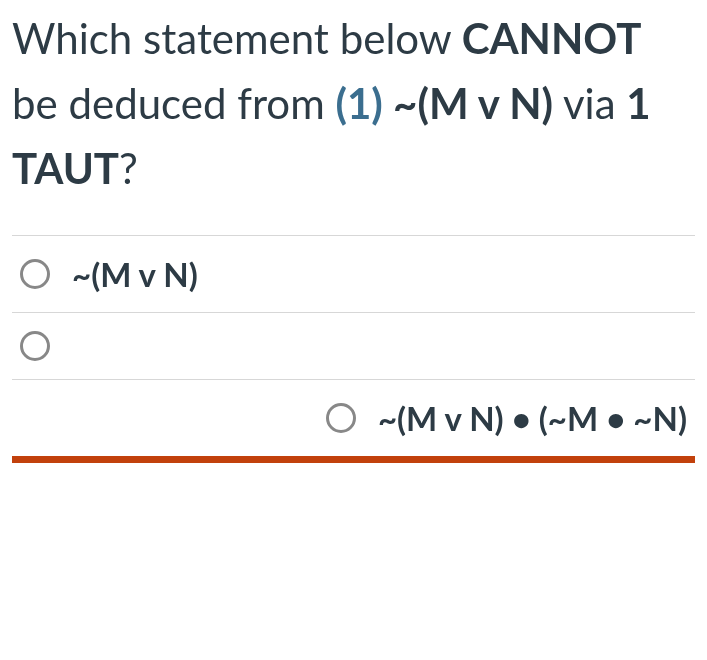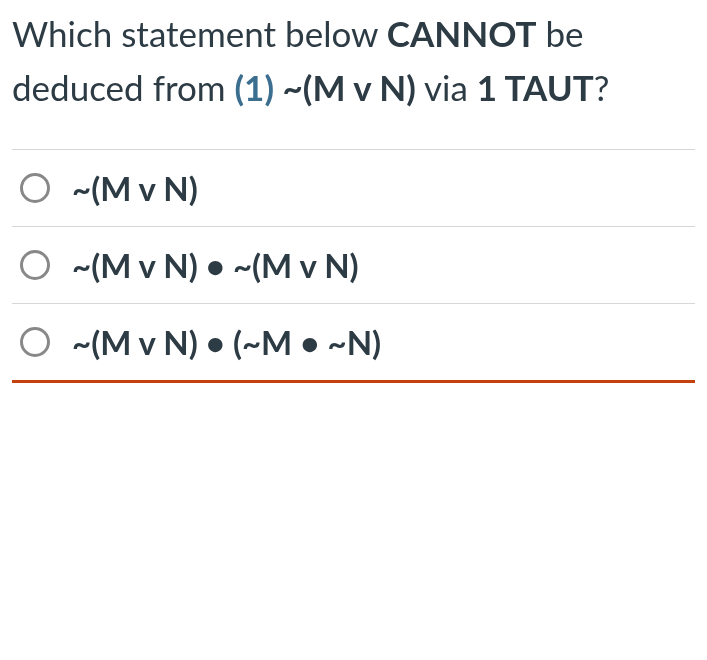--- a/index.html
+++ b/index.html
@@ -8,21 +8,21 @@
     width: 707px;
     height: 660px;
     background: #ffffff;
     font-family: "Lato", "Segoe UI", -apple-system, BlinkMacSystemFont, sans-serif;
     color: #2d3b45;
   }
   .container {
     padding: 6px 12px 0 12px;
   }
   .question {
-    font-size: 35px;
+    font-size: 42px;
     line-height: 1.55;
     color: #2d3b45;
     margin: 0 0 34px 0;
     font-weight: 400;
   }
   .question .bold {
     font-weight: 700;
   }
   .question .ref {
     color: #3b6e8f;
@@ -32,21 +32,22 @@
     margin: 0;
     padding: 0;
   }
   .option {
     border-top: 1px solid #d7d7d7;
     padding: 18px 8px 18px 8px;
     display: flex;
     align-items: center;
   }
   .option:last-child {
-    border-bottom: 3px solid #c2410c;
+    border-bottom: 7px solid #c2410c;
+    justify-content: flex-end;
   }
   .radio {
     width: 30px;
     height: 30px;
     border: 3px solid #888888;
     border-radius: 50%;
     flex: 0 0 auto;
     margin-right: 22px;
     box-sizing: border-box;
     background: #ffffff;
@@ -70,21 +71,20 @@
   <div class="options">
 
     <label class="option">
       <span class="radio"></span>
       <span class="option-text">~(M v N)</span>
     </label>
 
 
     <label class="option">
       <span class="radio"></span>
-      <span class="option-text">~(M v N) • ~(M v N)</span>
     </label>
 
     <label class="option">
       <span class="radio"></span>
       <span class="option-text">~(M v N) • (~M • ~N)</span>
     </label>
 
   </div>
 </div>
 

